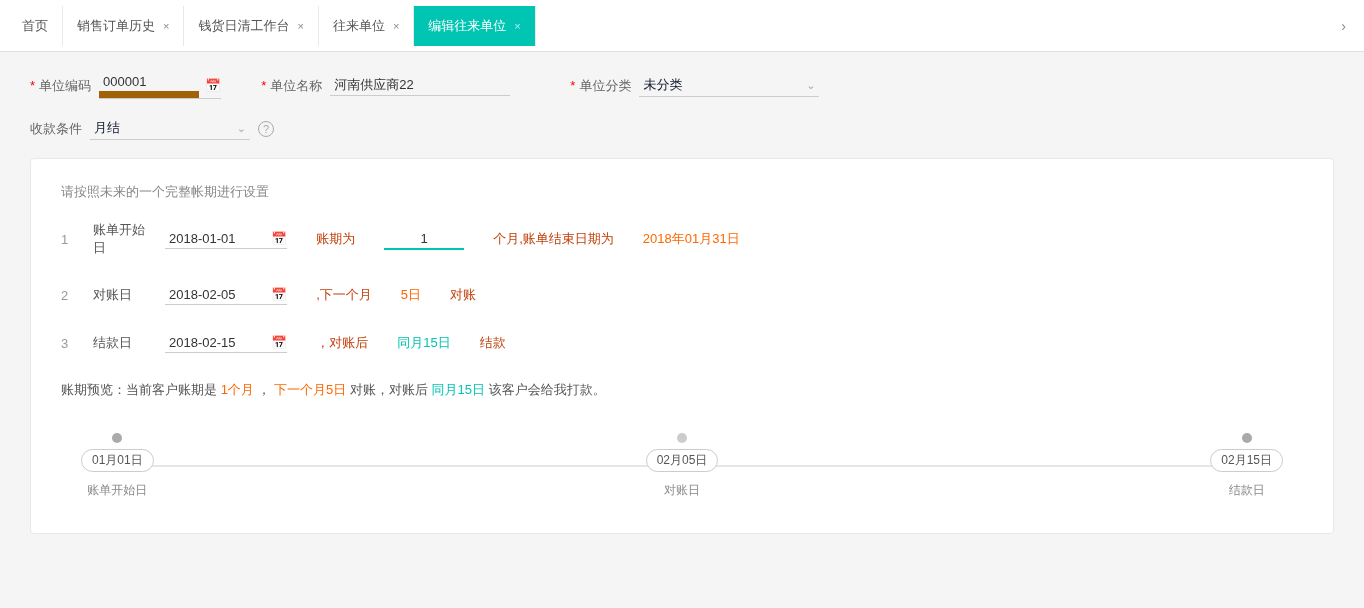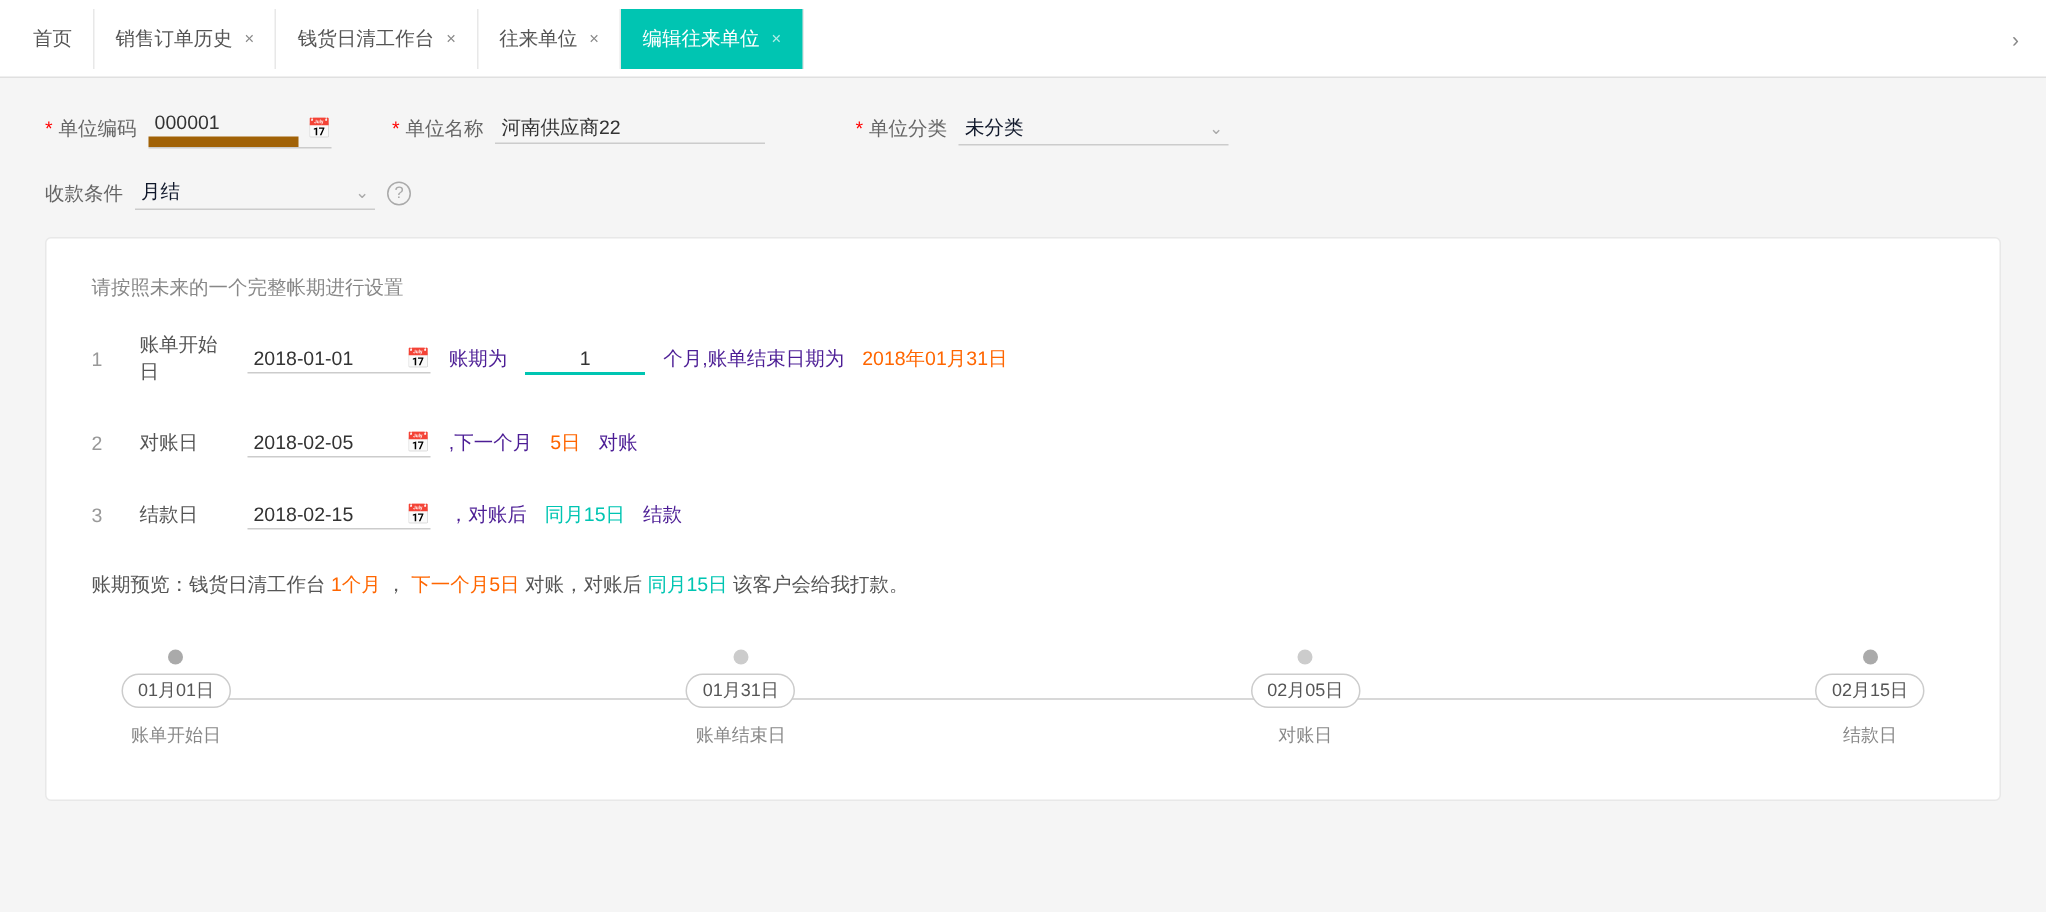--- a/index.html
+++ b/index.html
@@ -189,22 +189,22 @@
       border-bottom: 2px solid #00c5b2;
       outline: none;
       font-size: 13px;
       color: #333;
       background: transparent;
       width: 80px;
       padding: 2px 4px;
       text-align: center;
     }
     .inline-text {
-      color: #4c1d95;
-      margin: 0 0;
+      color: #c2410c;
+      margin: 0 17px;
     }
     .highlight-orange {
       color: #ff6600;
     }
     .highlight-teal {
       color: #00c5b2;
     }
     .preview-text {
       font-size: 13px;
       color: #555;
@@ -380,44 +380,39 @@
       <div class="date-input-wrapper">
         <input class="date-input" value="2018-02-15" style="">
         <span class="calendar-icon">📅</span>
       </div>
       <span class="inline-text">，对账后</span>
         <span class="highlight-teal">同月15日</span>
         <span class="inline-text">结款</span>
     </div>
 
     <div class="preview-text">
-      <span>账期预览：钱货日清工作台</span>
+      <span>账期预览：当前客户账期是</span>
       <span class="highlight-orange">1个月</span>
       <span>，</span>
       <span class="highlight-orange">下一个月5日</span>
       <span>对账，对账后</span>
       <span class="highlight-teal">同月15日</span>
       <span>该客户会给我打款。</span>
     </div>
 
     <div class="timeline-container">
       <div class="timeline-line"></div>
       <div class="timeline-nodes">
 
         <div class="timeline-node">
           <div class="node-dot start"></div>
           <div class="node-label-box">01月01日</div>
           <div class="node-caption">账单开始日</div>
         </div>
 
-        <div class="timeline-node">
-          <div class="node-dot"></div>
-          <div class="node-label-box">01月31日</div>
-          <div class="node-caption">账单结束日</div>
-        </div>
 
         <div class="timeline-node">
           <div class="node-dot"></div>
           <div class="node-label-box">02月05日</div>
           <div class="node-caption">对账日</div>
         </div>
 
         <div class="timeline-node">
           <div class="node-dot end-dot"></div>
           <div class="node-label-box">02月15日</div>

